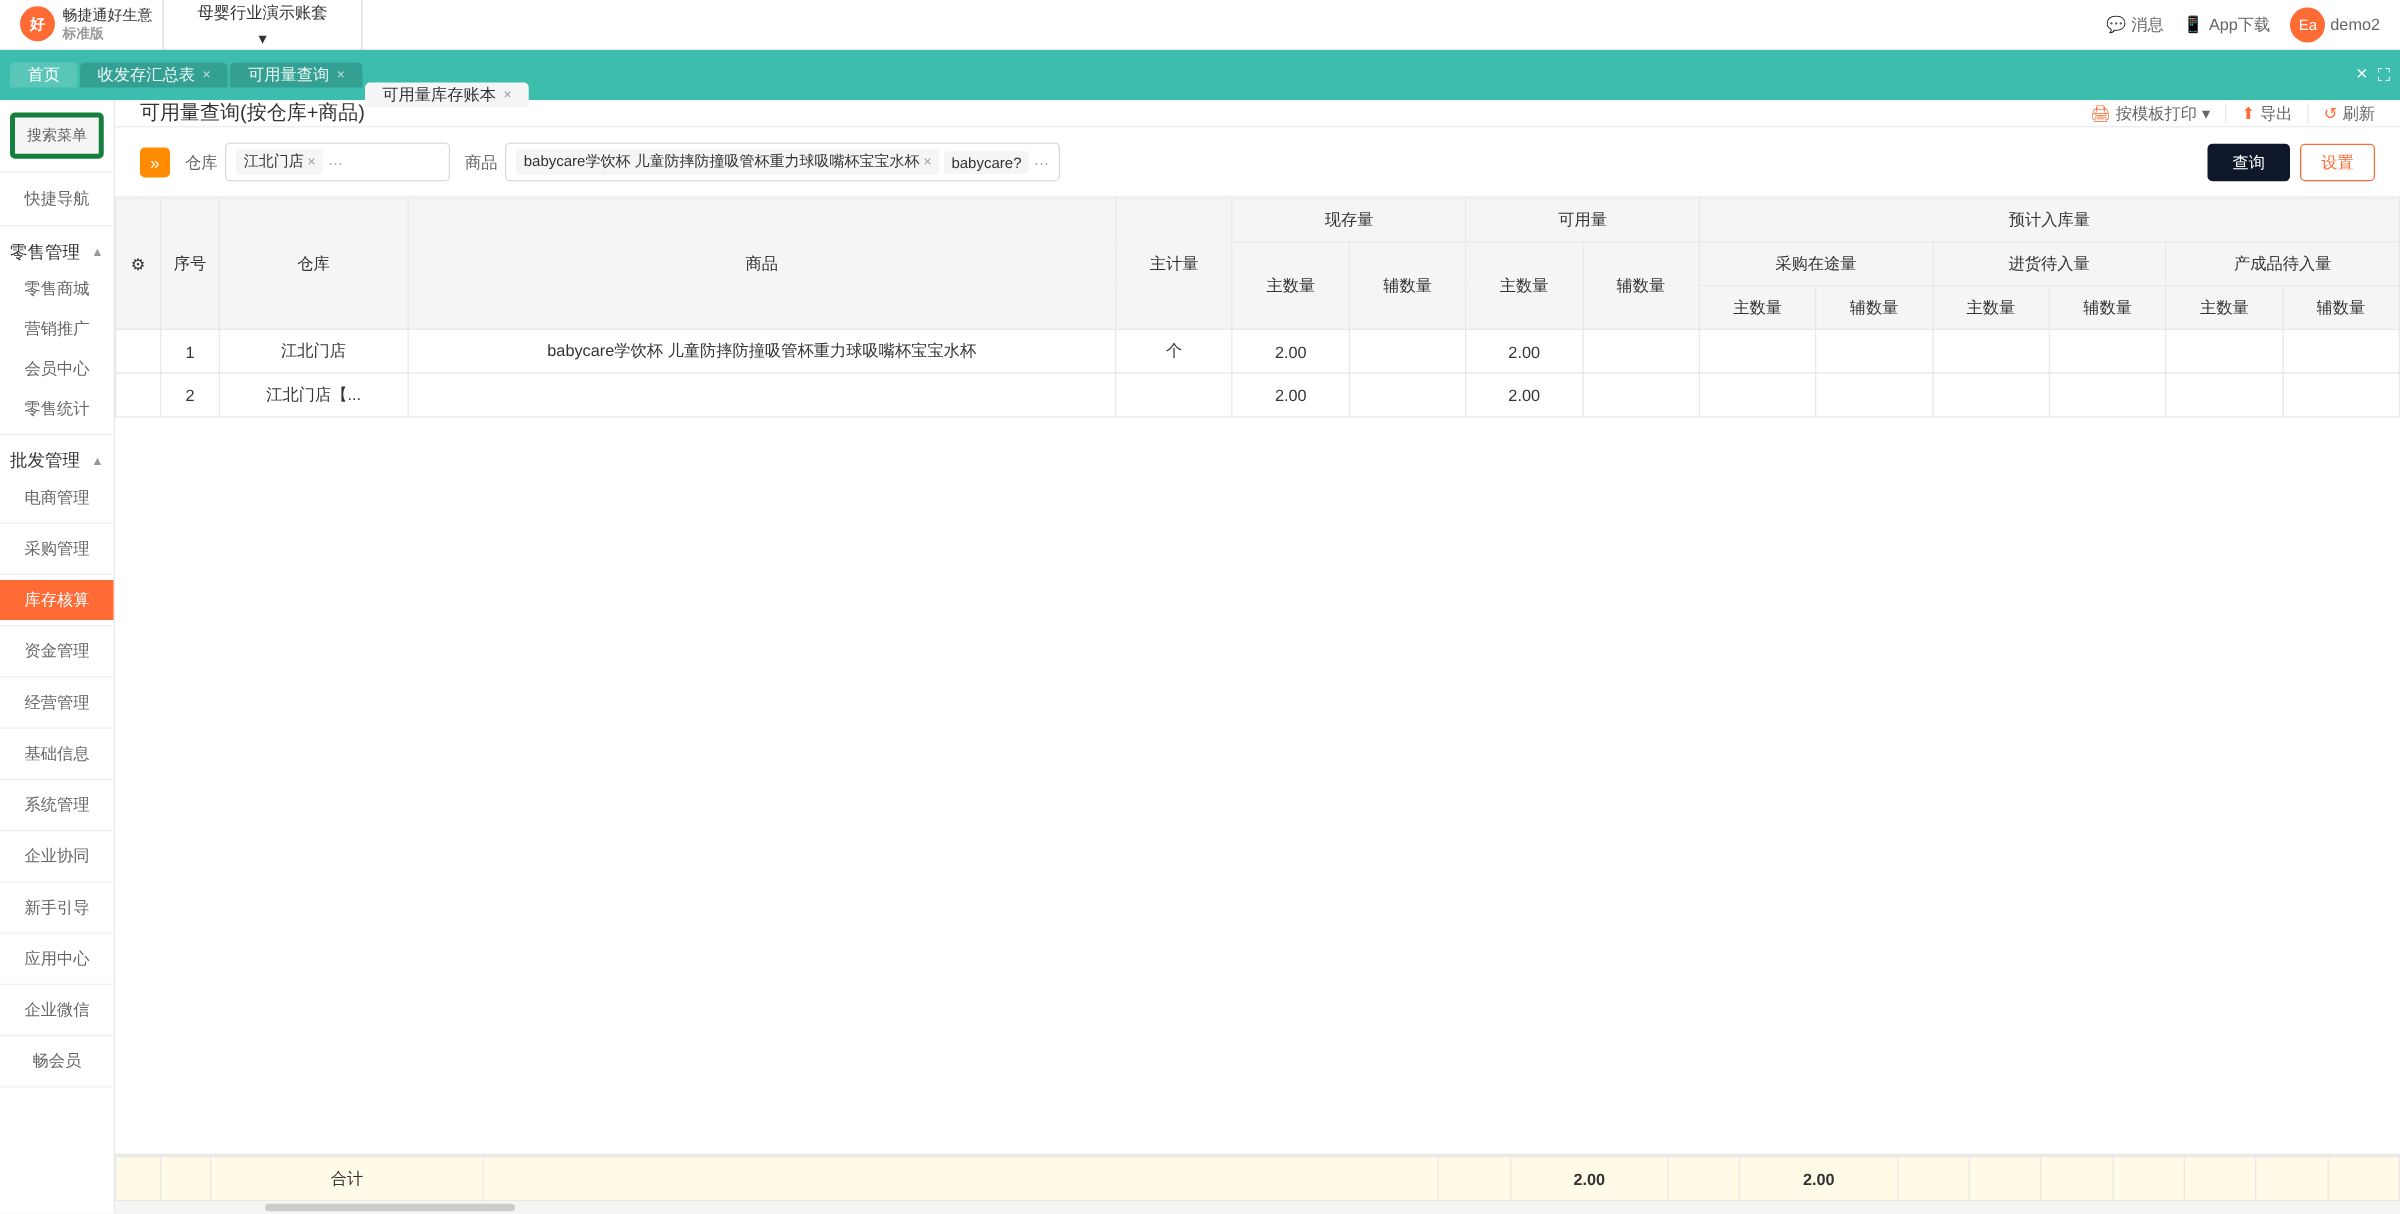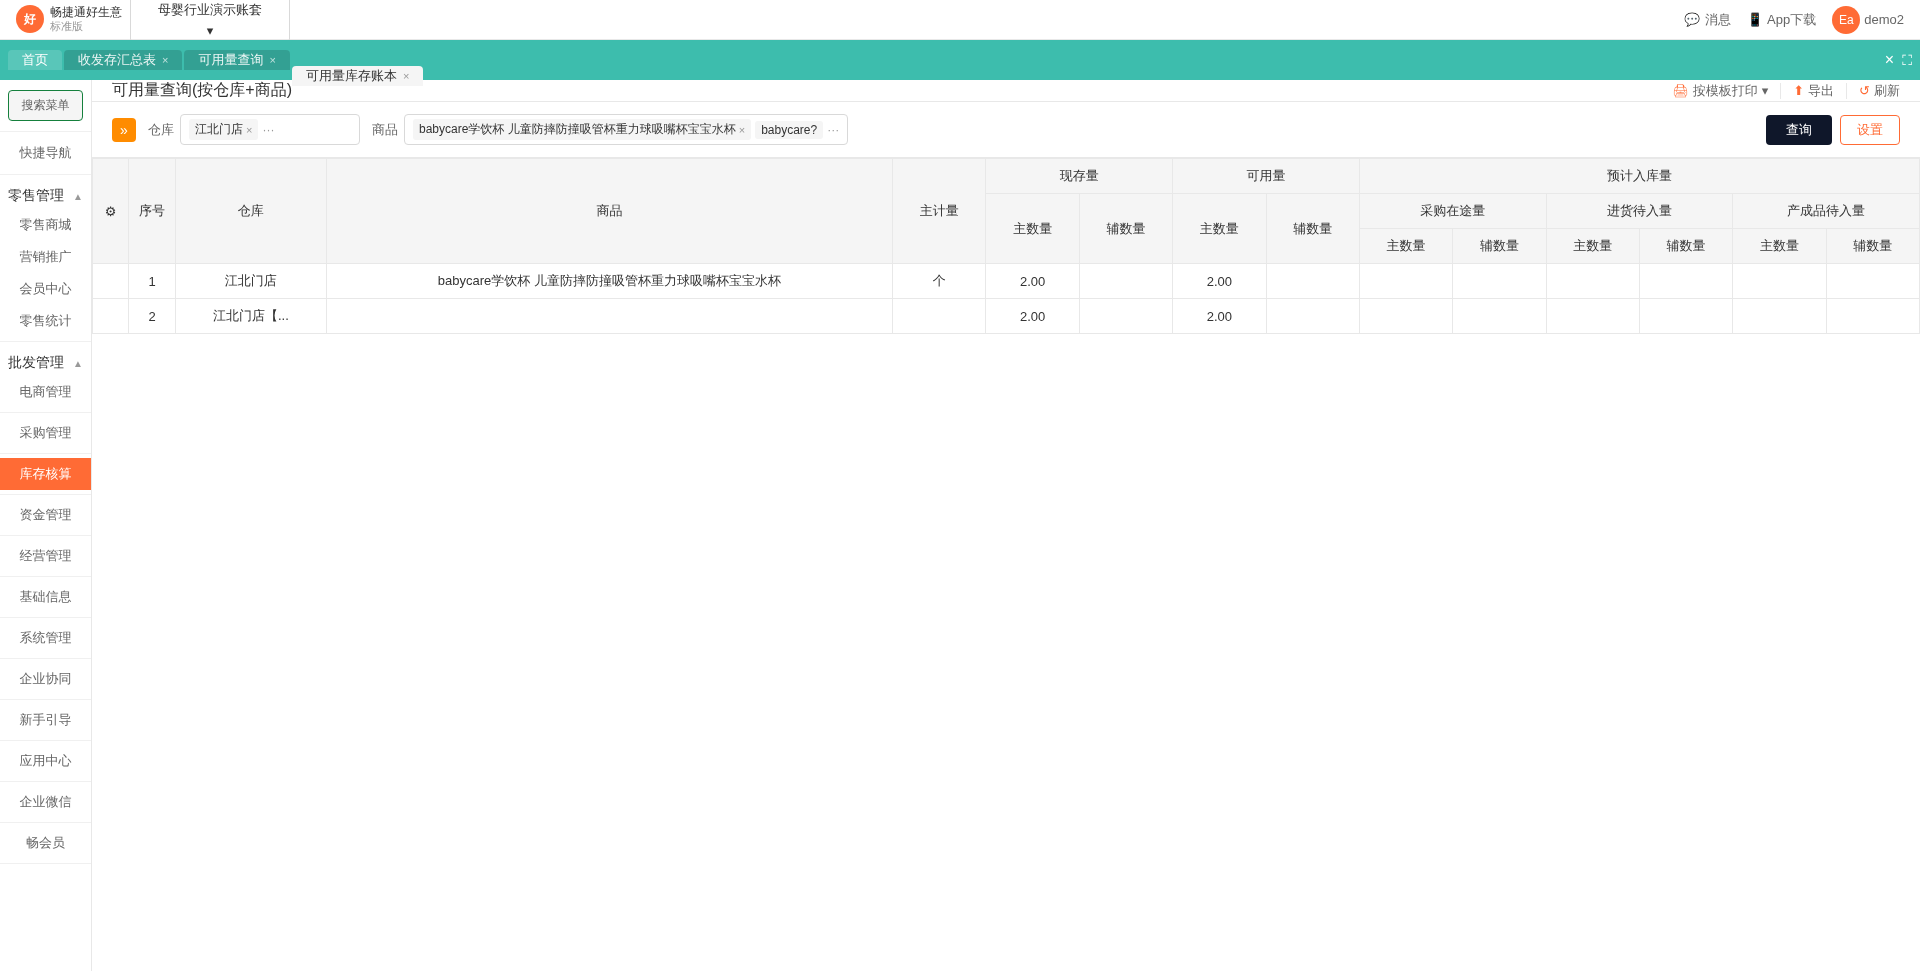--- a/index.html
+++ b/index.html
@@ -4,21 +4,21 @@
   <style>
     * { box-sizing: border-box; margin: 0; padding: 0; }
     body { font-family: 'Microsoft YaHei', Arial, sans-serif; font-size: 13px; background: #f5f5f5; display: flex; flex-direction: column; height: 971px; overflow: hidden; }
 
     
     .top-bar { height: 40px; background: #fff; display: flex; align-items: center; justify-content: space-between; padding: 0 16px; border-bottom: 1px solid #e8e8e8; flex-shrink: 0; }
     .top-bar-left { display: flex; align-items: center; gap: 8px; }
     .logo-area { display: flex; align-items: center; gap: 6px; }
     .logo-icon { width: 28px; height: 28px; background: #ff6b35; border-radius: 50%; display: flex; align-items: center; justify-content: center; color: white; font-size: 12px; font-weight: bold; }
     .logo-text { font-size: 12px; color: #333; line-height: 1.2; }
-    .logo-sub { font-size: 11px; color: #999; }
+    .logo-sub { font-size: 11px; color: #999; font-weight: bold; }
     .store-selector { display: flex; align-items: center; gap: 4px; padding: 4px 10px; border: 1px solid #d9d9d9; border-radius: 4px; cursor: pointer; font-size: 13px; color: #333; min-width: 160px; flex-direction: column; }
     .top-bar-right { display: flex; align-items: center; gap: 16px; }
     .top-right-item { display: flex; align-items: center; gap: 4px; cursor: pointer; color: #666; font-size: 13px; }
     .user-avatar { width: 28px; height: 28px; border-radius: 50%; background: #ff6b35; color: white; display: flex; align-items: center; justify-content: center; font-size: 12px; }
 
     
     .nav-tabs { height: 40px; background: #3dbdad; display: flex; align-items: center; padding: 0 8px; gap: 2px; flex-shrink: 0; position: relative; }
     .nav-tab { height: 20px; padding: 0 14px; border-radius: 4px 4px 0 0; display: flex; align-items: center; gap: 6px; cursor: pointer; font-size: 13px; color: rgba(255,255,255,0.85); white-space: nowrap; }
     .nav-tab.home { background: rgba(255,255,255,0.15); color: white; }
     .nav-tab.active { background: #f5f5f5; color: #333; border-radius: 4px 4px 0 0; margin-top: 32px; }
@@ -27,21 +27,21 @@
     .nav-tab.active .close-x { color: #999; }
     .nav-tabs-right { margin-left: auto; display: flex; align-items: center; gap: 8px; }
     .nav-tabs-right span { color: white; font-size: 16px; cursor: pointer; }
 
     
     .main-layout { display: flex; flex: 1; overflow: hidden; }
 
     
     .sidebar { width: 92px; background: #fff; border-right: 1px solid #e8e8e8; display: flex; flex-direction: column; overflow-y: auto; flex-shrink: 0; }
     .sidebar-search { padding: 10px 8px; border-bottom: 1px solid #f0f0f0; }
-    .sidebar-search-btn { width: 100%; padding: 6px 0; background: #f5f5f5; border: 1px solid #15803d; border-radius: 4px; cursor: pointer; text-align: center; font-size: 12px; color: #666; }
+    .sidebar-search-btn { width: 100%; padding: 6px 0; background: #f5f5f5; border: 4px solid #15803d; border-radius: 4px; cursor: pointer; text-align: center; font-size: 12px; color: #666; }
     .sidebar-nav { padding: 4px 0; border-bottom: 1px solid #f0f0f0; }
     .sidebar-nav-item { padding: 8px 0; text-align: center; font-size: 13px; color: #666; cursor: pointer; }
     .sidebar-section { padding: 4px 0; border-bottom: 1px solid #f0f0f0; }
     .sidebar-section-header { padding: 8px 8px 4px; display: flex; align-items: center; justify-content: space-between; cursor: pointer; }
     .sidebar-section-title { font-size: 14px; color: #333; font-weight: 500; }
     .sidebar-section-arrow { font-size: 10px; color: #999; }
     .sidebar-item { padding: 7px 8px; font-size: 13px; color: #666; cursor: pointer; text-align: center; }
     .sidebar-item.active { background: #ff6b35; color: white; border-radius: 0; }
 
     
@@ -334,15 +334,42 @@
     <td></td>
     <td></td>
     <td></td>
     <td></td>
     <td></td>
   </tr>
           </tbody>
       </table>
     </div>
 
+    <div style="background:#fffbe6; border-top:2px solid #e8e8e8; padding:0; flex-shrink:0;">
+      <table class="data-table" style="margin:0;">
+        <tbody>
+          <tr>
+            <td style="width:36px;"></td>
+            <td style="width:40px;"></td>
+            <td style="min-width:80px;">合计</td>
+            <td style="min-width:280px;"></td>
+            <td></td>
+            <td style="font-weight:bold;">2.00</td>
+            <td></td>
+            <td style="font-weight:bold;">2.00</td>
+            <td></td>
+            <td></td>
+            <td></td>
+            <td></td>
+            <td></td>
+            <td></td>
+            <td></td>
+          </tr>
+        </tbody>
+      </table>
+
+      <div style="height:10px; background:#f5f5f5; margin:0 0; display:flex; align-items:center; padding:0 120px;">
+        <div style="width:200px; height:6px; background:#ccc; border-radius:3px; cursor:pointer;"></div>
+      </div>
+    </div>
 
   </div>
 </div>
 
 </body></html>

